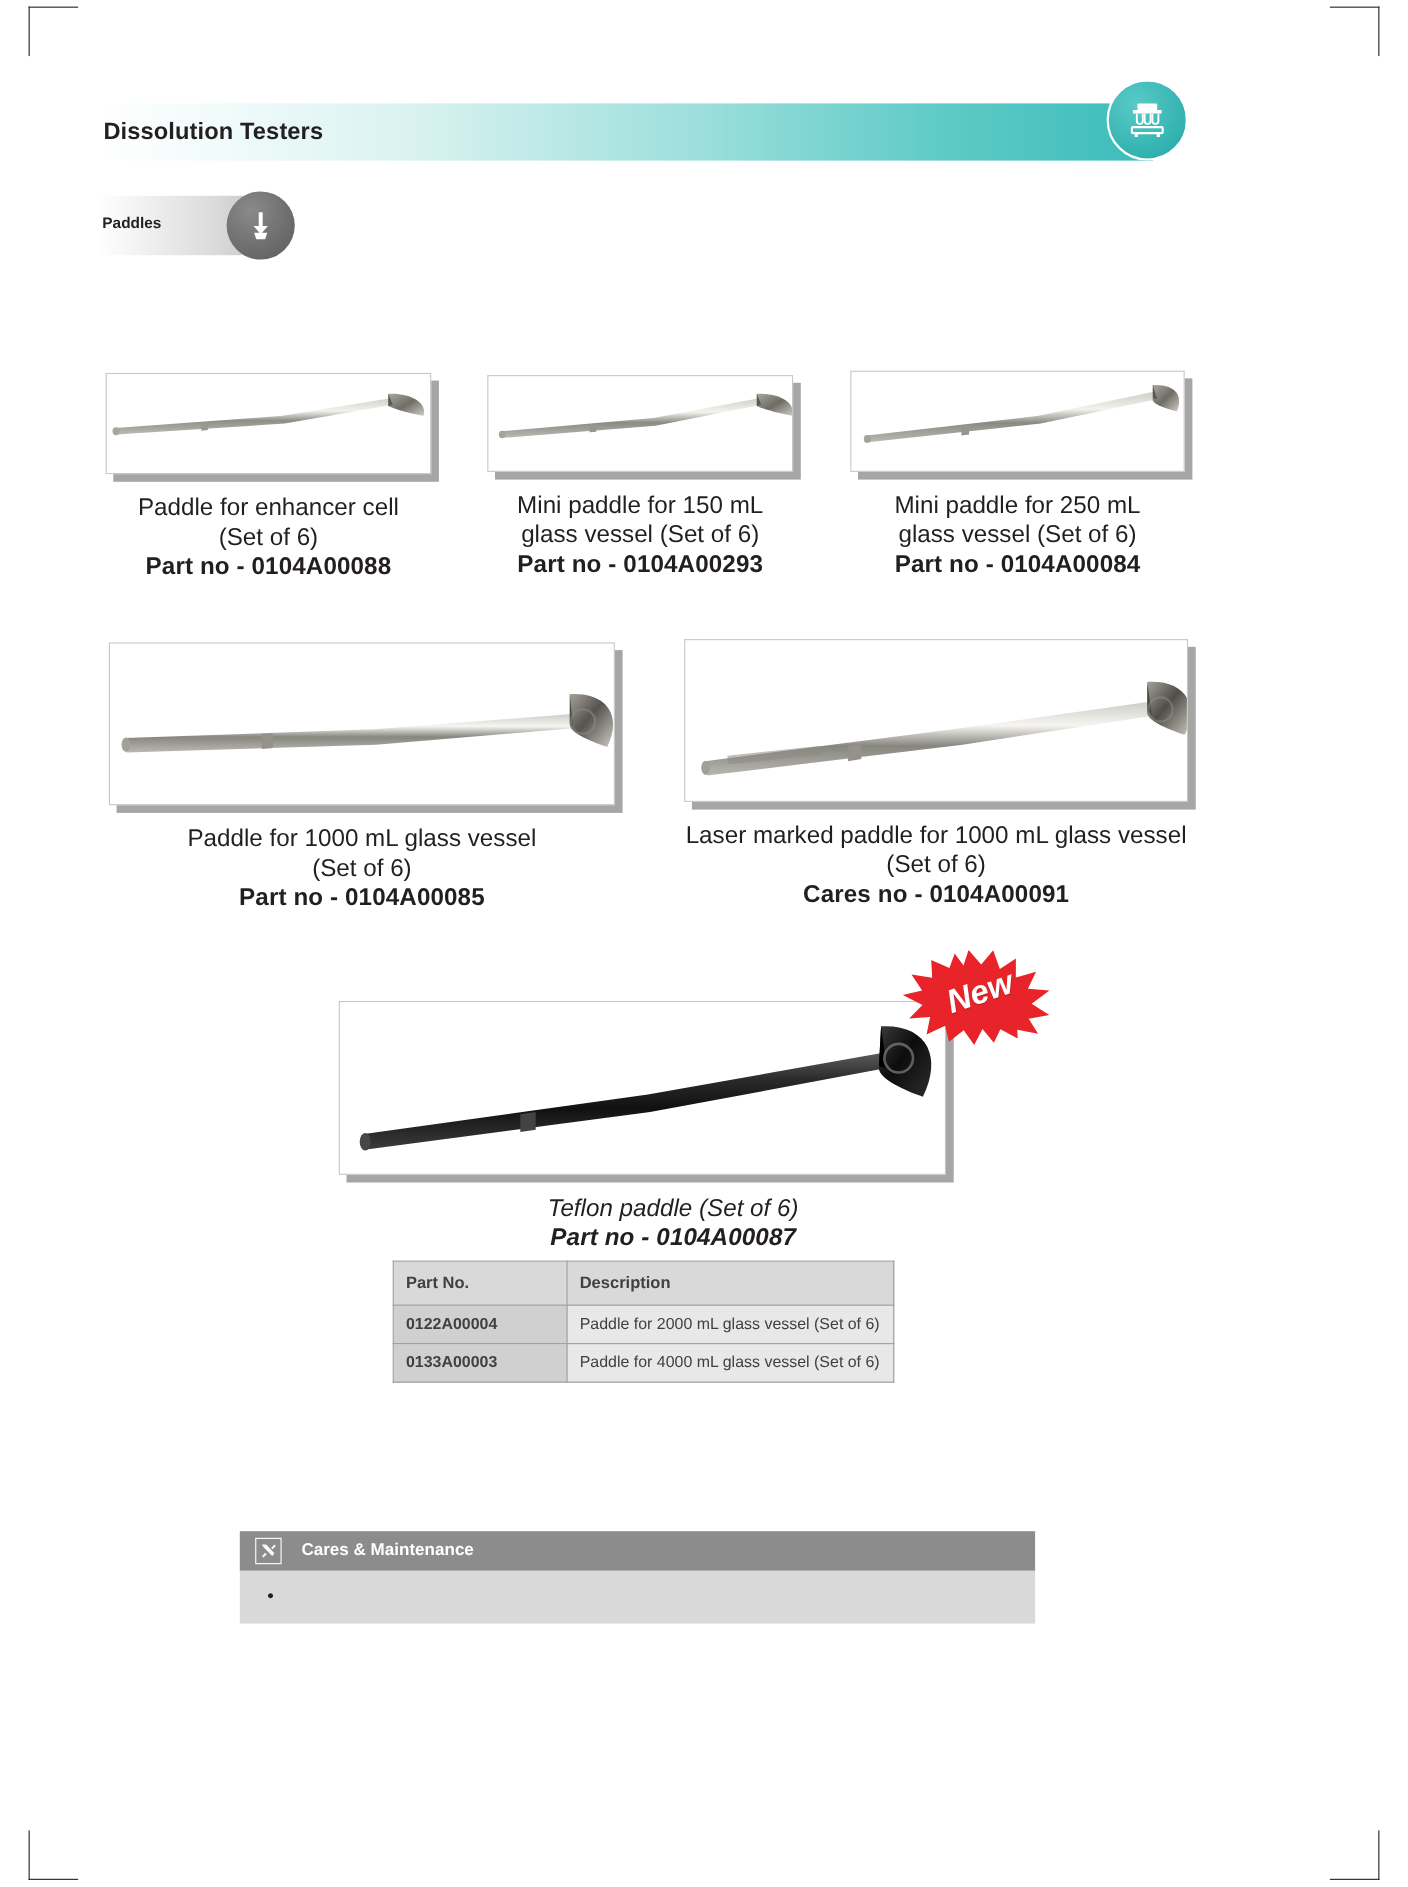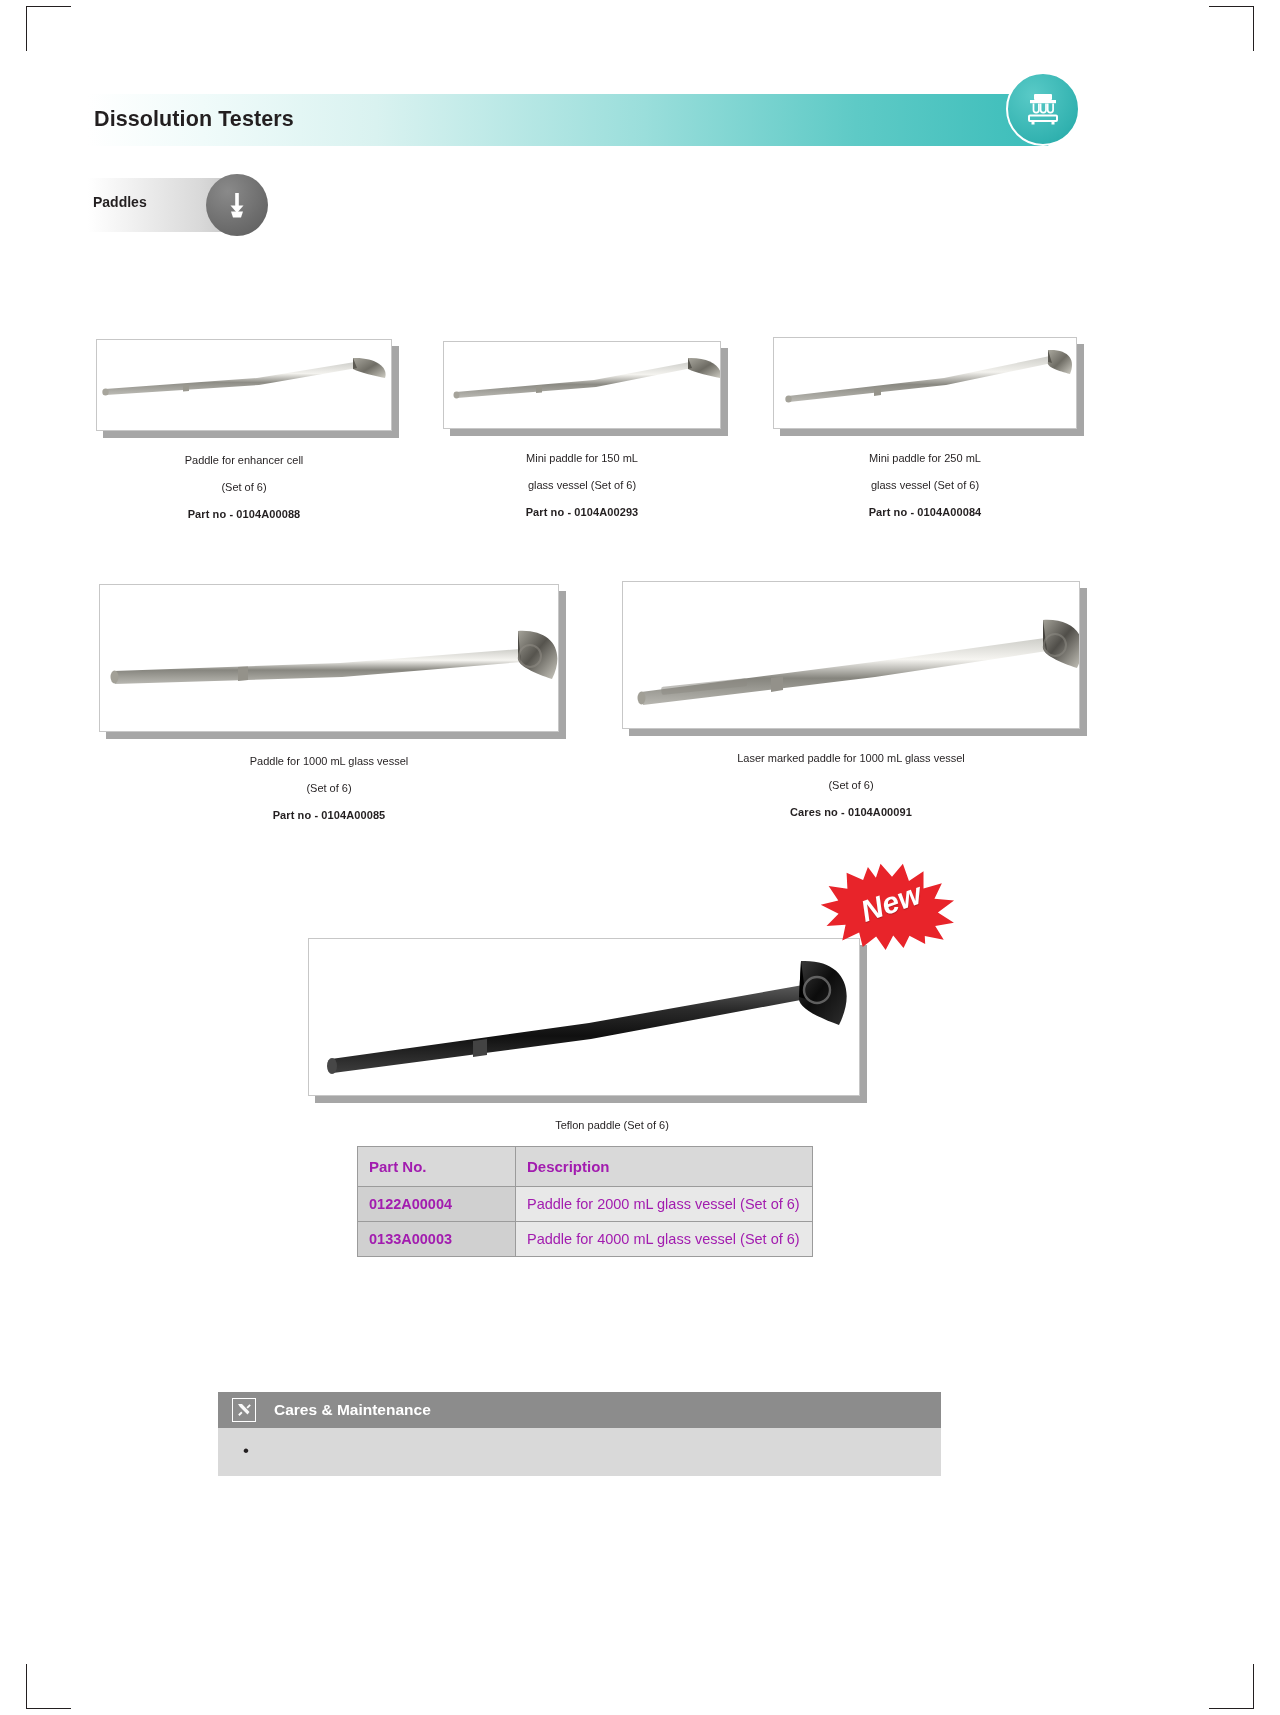--- a/index.html
+++ b/index.html
@@ -128,21 +128,21 @@
     overflow: hidden;
   }
   .frame .photo {
     position: absolute;
     inset: 0;
     overflow: hidden;
   }
   .caption {
     margin-top: 16px;
     text-align: center;
-    font-size: 11px;
+    font-size: 22px;
     line-height: 27px;
     color: #231f20;
   }
   .caption .part {
     font-weight: bold;
     letter-spacing: .1px;
   }
 
   
   .new-burst {
@@ -177,21 +177,21 @@
     top: 1146px;
     width: 456px;
     border-collapse: collapse;
     font-size: 14.5px;
   }
   .spec-table th,
   .spec-table td {
     border: 1px solid #9b9b9b;
     padding: 9px 11px;
     text-align: left;
-    color: #a21caf;
+    color: #404040;
   }
   .spec-table thead th {
     background: #d9d9d9;
     font-weight: bold;
     font-size: 15px;
     padding-top: 11px;
     padding-bottom: 11px;
   }
   .spec-table th.col-part, .spec-table td.col-part { width: 135px; }
   .spec-table tbody td.col-part {
@@ -449,21 +449,21 @@
       </svg>
     </div>
   </div>
   <div class="caption">
     <div>Laser marked paddle for 1000 mL glass vessel</div>
     <div>(Set of 6)</div>
     <div class="part">Cares no - 0104A00091</div>
   </div>
 </div>
 
-<div class="product" style="left:308px; top:938px; width:608px;">
+<div class="product" style="left:308px; top:910px; width:608px;font-style:italic;">
   <div class="frame" style="width:552px; height:158px;">
     <div class="photo">
       <svg width="552" height="158" viewBox="0 0 552 158" aria-hidden="true">
         <defs>
           <linearGradient id="teflonShaft" x1="0" y1="0" x2="0" y2="1">
             <stop offset="0%" stop-color="#5b5b5b"></stop>
             <stop offset="28%" stop-color="#2a2a2a"></stop>
             <stop offset="58%" stop-color="#101010"></stop>
             <stop offset="100%" stop-color="#3d3d3d"></stop>
           </linearGradient>

